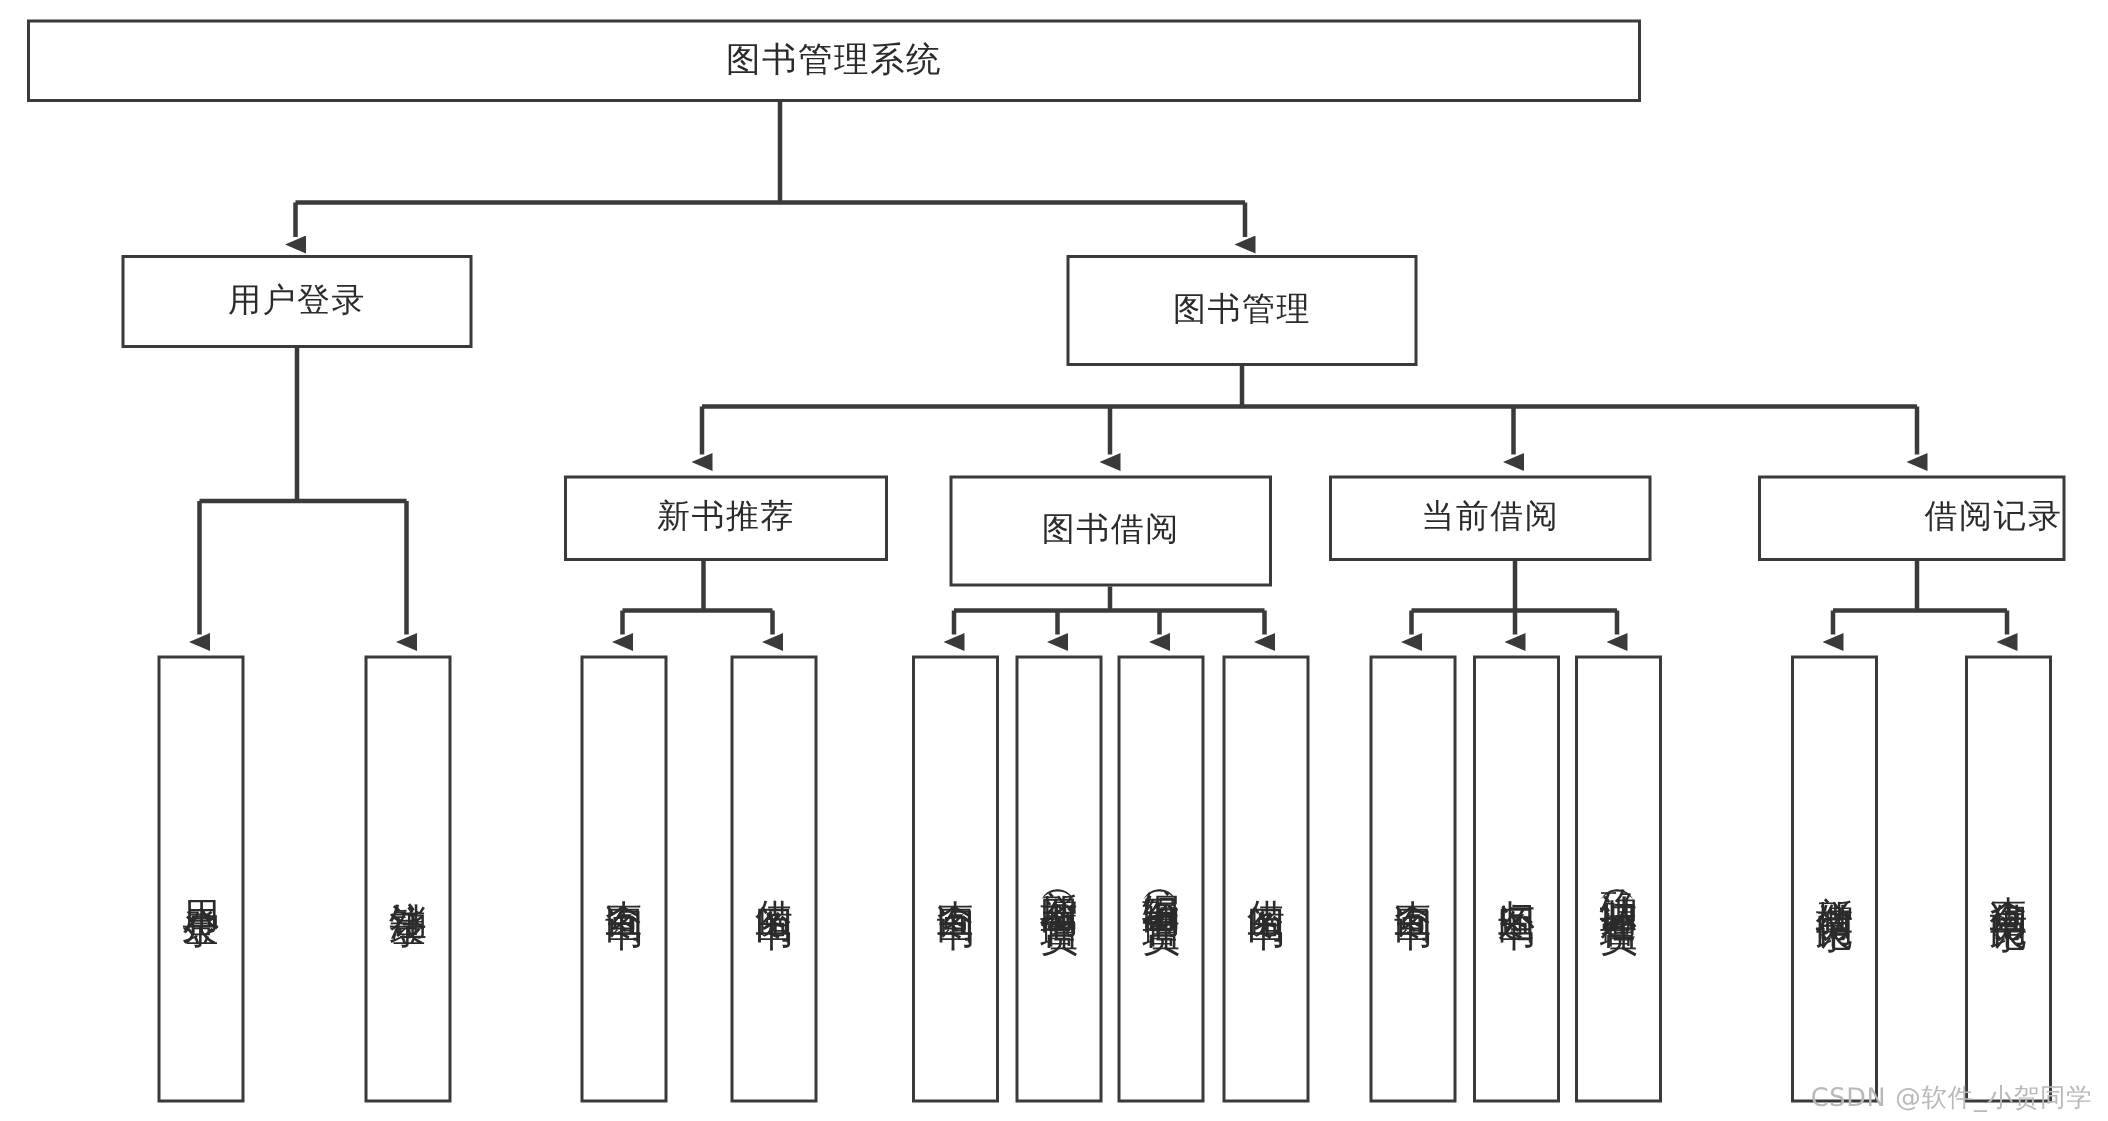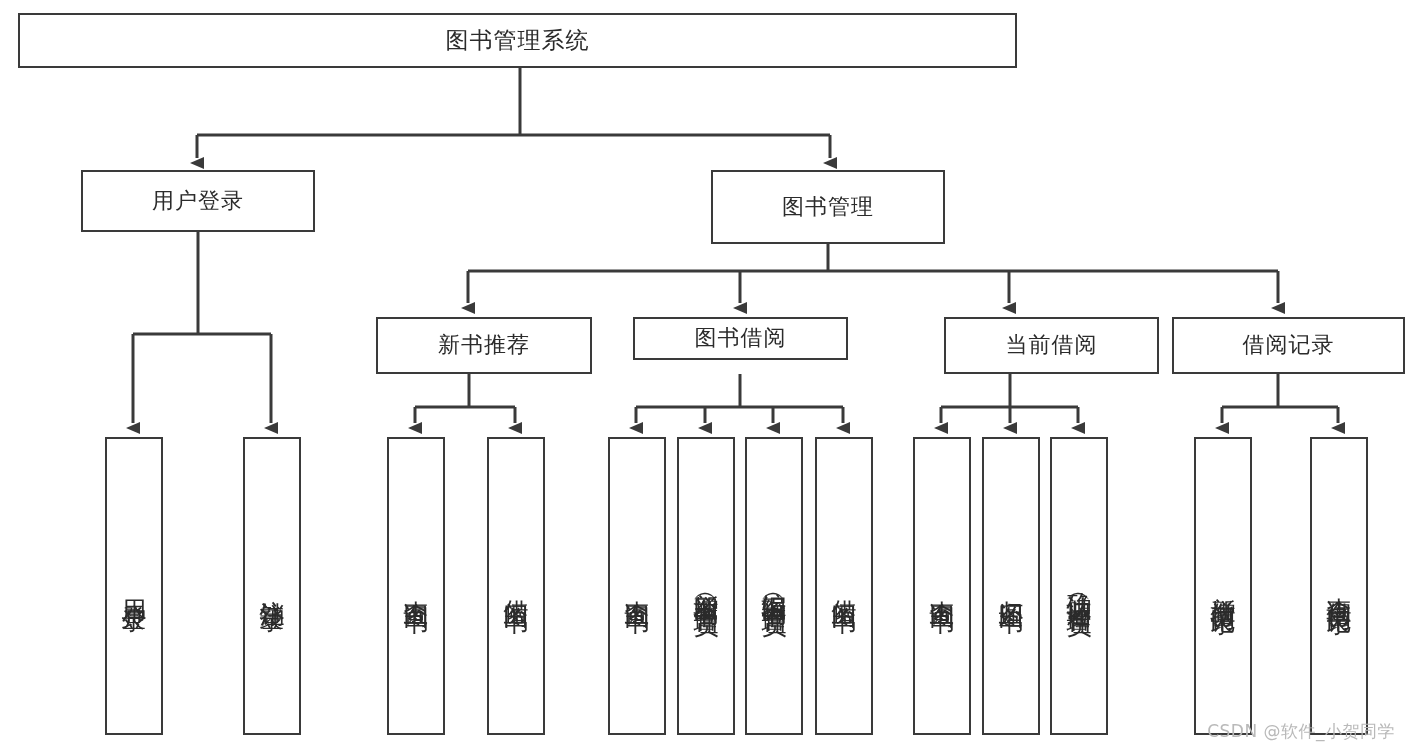--- a/index.html
+++ b/index.html
@@ -122,45 +122,45 @@
     <path class="edge-line" d="M941,407 L941,423" marker-end="url(#arrow)"></path>
     <path class="edge-line" d="M1010,407 L1010,423" marker-end="url(#arrow)"></path>
     <path class="edge-line" d="M1078,407 L1078,423" marker-end="url(#arrow)"></path>
 
     <path class="edge-line" d="M1278,374 L1278,407"></path>
     <path class="edge-line" d="M1222,407 L1338,407"></path>
     <path class="edge-line" d="M1222,407 L1222,423" marker-end="url(#arrow)"></path>
     <path class="edge-line" d="M1338,407 L1338,423" marker-end="url(#arrow)"></path>
   </svg>
 
-  <div class="node root h-node" style="left:18px; top:13px; width:999px; height:55px;">
+  <div class="node root h-node" style="left:18px; top:13px; width:1076px; height:55px;">
     <span class="node-label">图书管理系统</span>
   </div>
 
   <div class="node h-node" style="left:81px; top:170px; width:234px; height:62px;">
     <span class="node-label">用户登录</span>
   </div>
 
   <div class="node h-node" style="left:711px; top:170px; width:234px; height:74px;">
     <span class="node-label">图书管理</span>
   </div>
 
   <div class="node h-node" style="left:376px; top:317px; width:216px; height:57px;">
     <span class="node-label">新书推荐</span>
   </div>
 
-  <div class="node h-node" style="left:633px; top:317px; width:215px; height:43px;">
+  <div class="node h-node" style="left:633px; top:317px; width:215px; height:74px;">
     <span class="node-label">图书借阅</span>
   </div>
 
-  <div class="node h-node" style="left:944px; top:317px; width:215px; height:57px;">
+  <div class="node h-node" style="left:886px; top:317px; width:215px; height:57px;">
     <span class="node-label">当前借阅</span>
   </div>
 
-  <div class="node h-node" style="left:1172px; top:317px; width:233px; height:57px;">
+  <div class="node h-node" style="left:1172px; top:317px; width:205px; height:57px;justify-content:flex-end;">
     <span class="node-label">借阅记录</span>
   </div>
 
   <div class="node leaf" style="left:105px; top:437px; width:58px; height:298px;">
     <span class="node-label">用户登录</span>
   </div>
 
   <div class="node leaf" style="left:243px; top:437px; width:58px; height:298px;">
     <span class="node-label">注销登录</span>
   </div>

